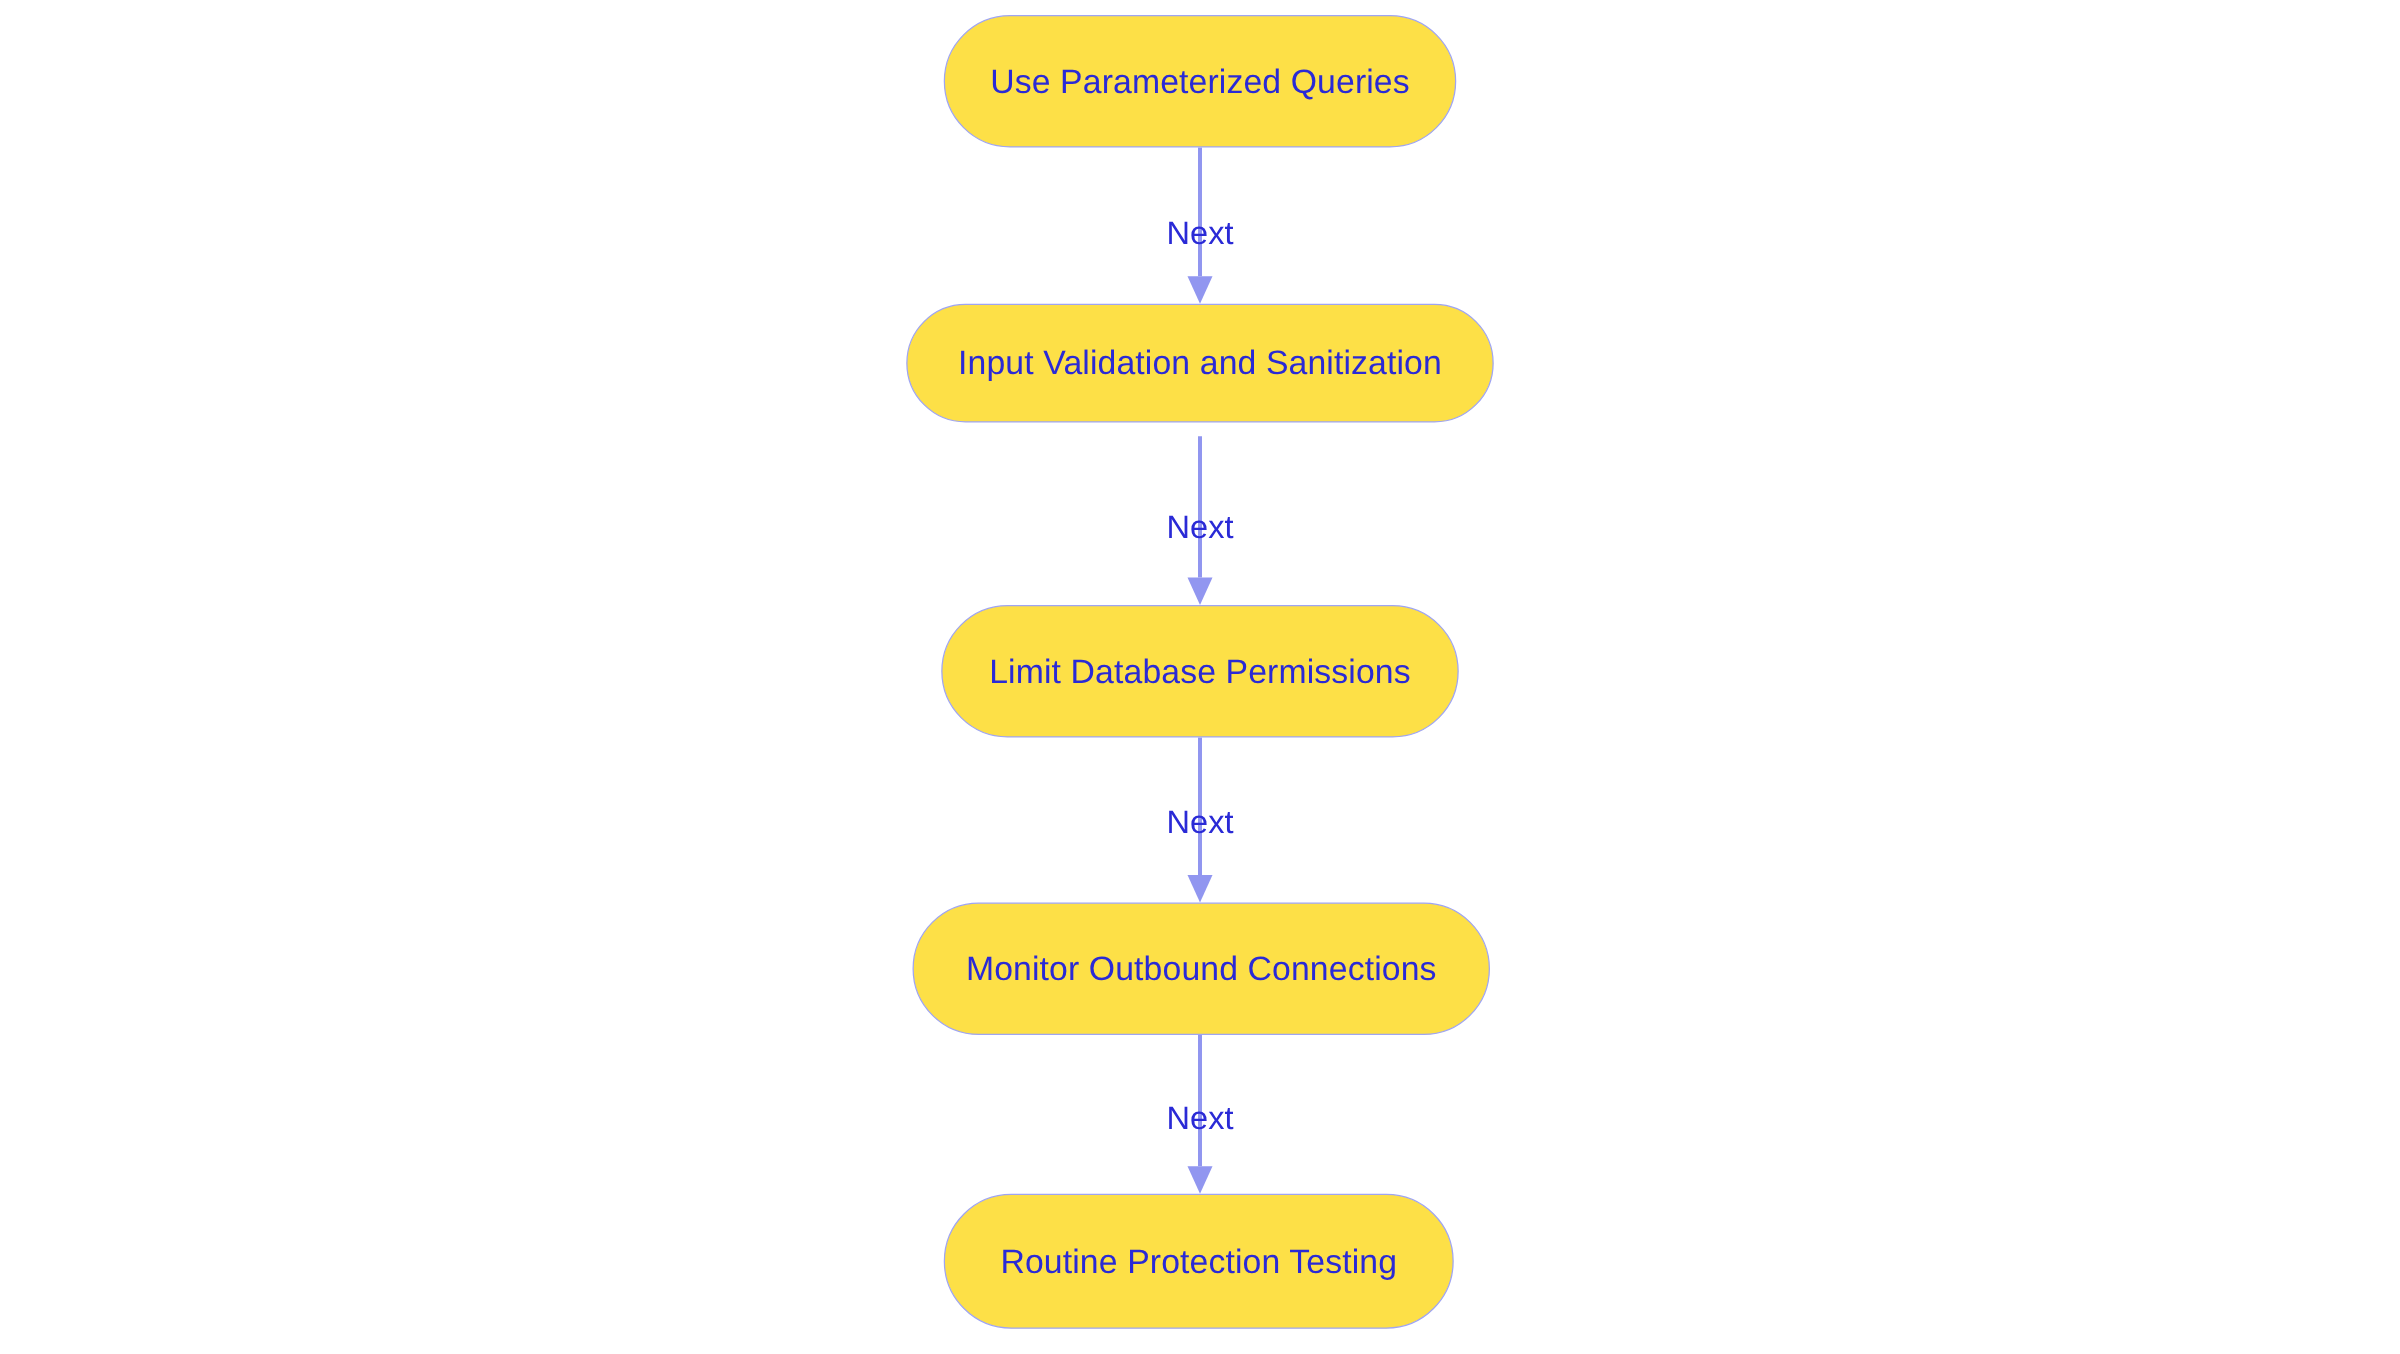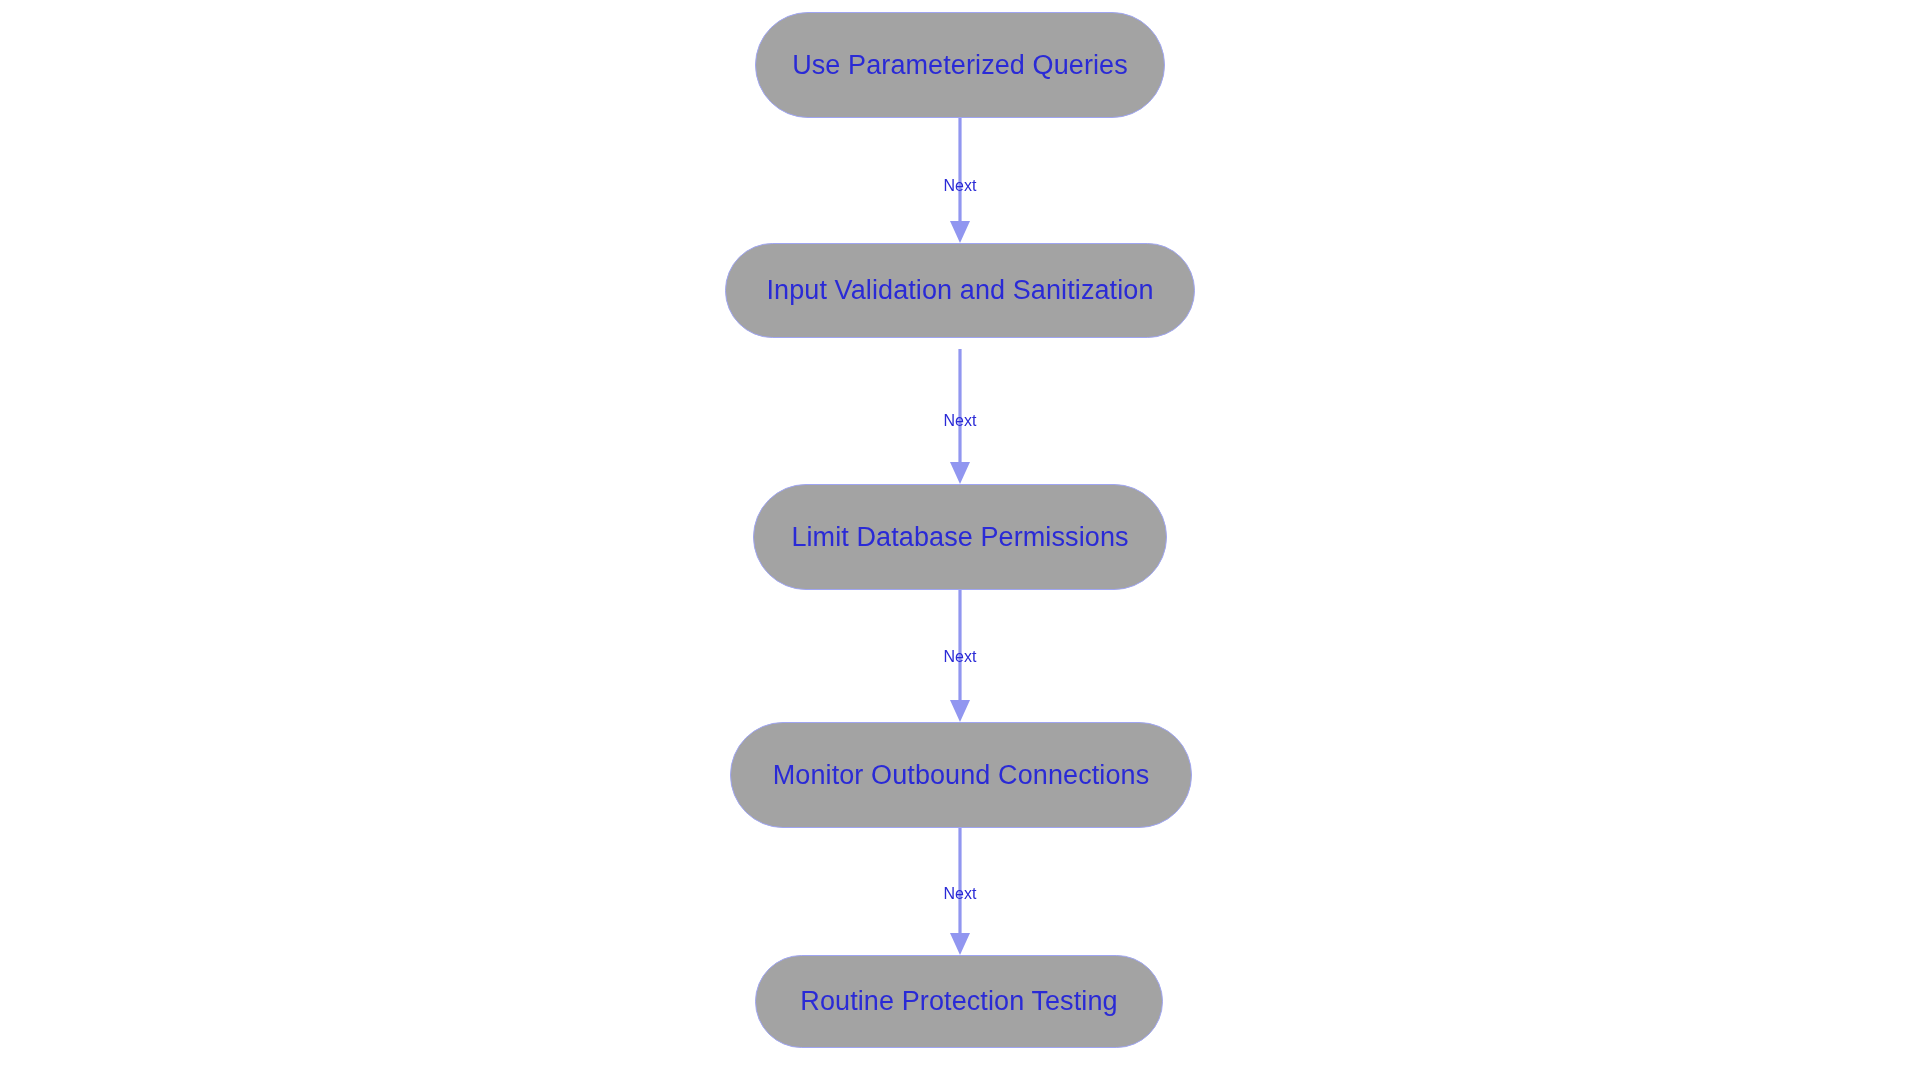--- a/index.html
+++ b/index.html
@@ -18,21 +18,21 @@
     width: 1920px;
     height: 1083px;
     background: #ffffff;
   }
   .flow-node {
     position: absolute;
     box-sizing: border-box;
     display: flex;
     align-items: center;
     justify-content: center;
-    background: #a3a3a3;
+    background: #fde047;
     border: 1.6px solid #9fa5f2;
     border-radius: 999px;
     z-index: 3;
   }
   .flow-node-label {
     font-family: "Liberation Sans", sans-serif;
     font-size: 27px;
     line-height: 1;
     color: #2a2ad6;
     white-space: nowrap;
@@ -52,21 +52,21 @@
     fill: none;
   }
   .edge-arrow {
     fill: #9196f0;
     stroke: none;
   }
   .edge-label {
     position: absolute;
     z-index: 4;
     font-family: "Liberation Sans", sans-serif;
-    font-size: 16px;
+    font-size: 26px;
     line-height: 1;
     color: #2a2ad6;
     white-space: nowrap;
     transform: translate(-50%, -50%);
     background: transparent;
     padding: 0 2px;
   }
 </style>
 </head>
 <body>
@@ -112,17 +112,17 @@
   </div>
 
   <div class="flow-node" id="node-4" style="left: 730px; top: 722px; width: 462px; height: 106px;">
     <span class="flow-node-label">Monitor Outbound Connections</span>
   </div>
 
   <div class="flow-node" id="node-3" style="left: 753px; top: 484px; width: 414px; height: 106px;">
     <span class="flow-node-label">Limit Database Permissions</span>
   </div>
 
-  <div class="flow-node" id="node-5" style="left: 755px; top: 955px; width: 408px; height: 93px;">
+  <div class="flow-node" id="node-5" style="left: 755px; top: 955px; width: 408px; height: 108px;">
     <span class="flow-node-label">Routine Protection Testing</span>
   </div>
 
 </div>
 
 </body></html>

